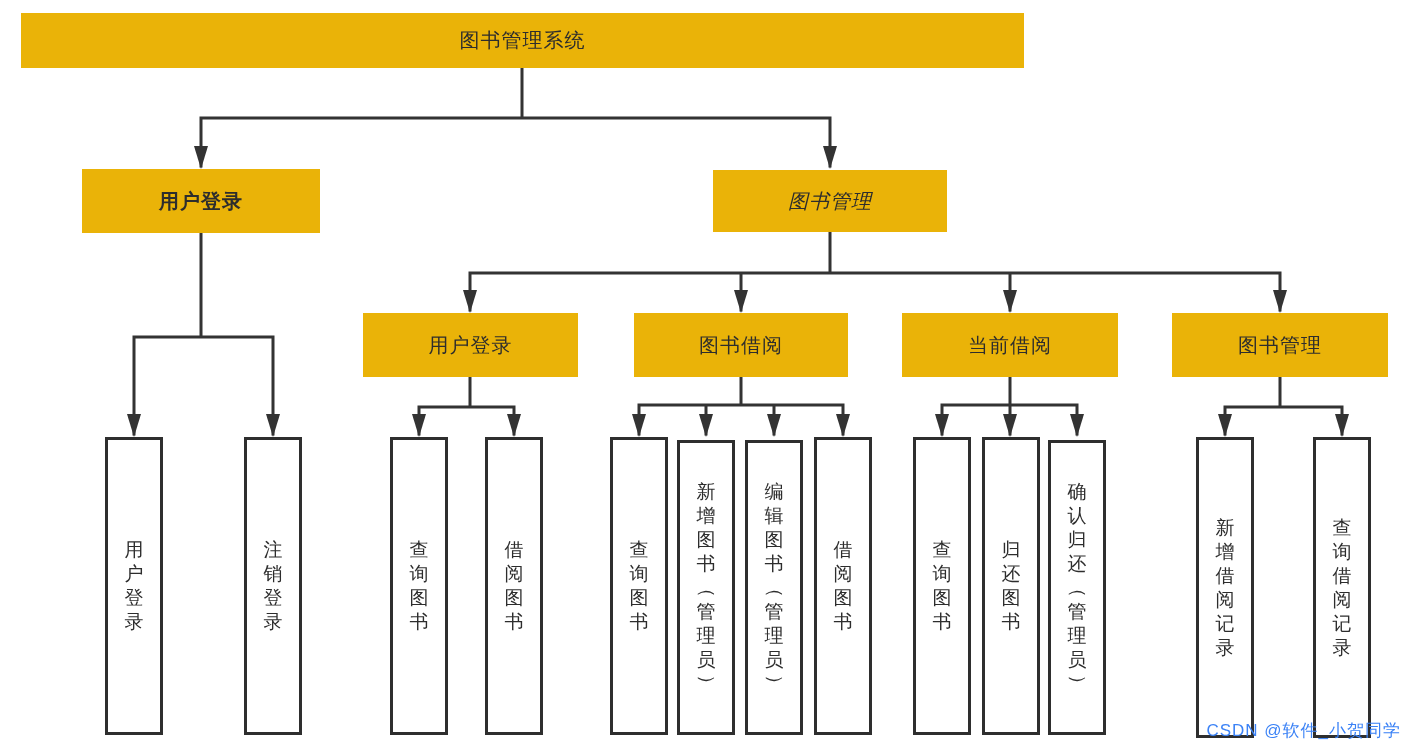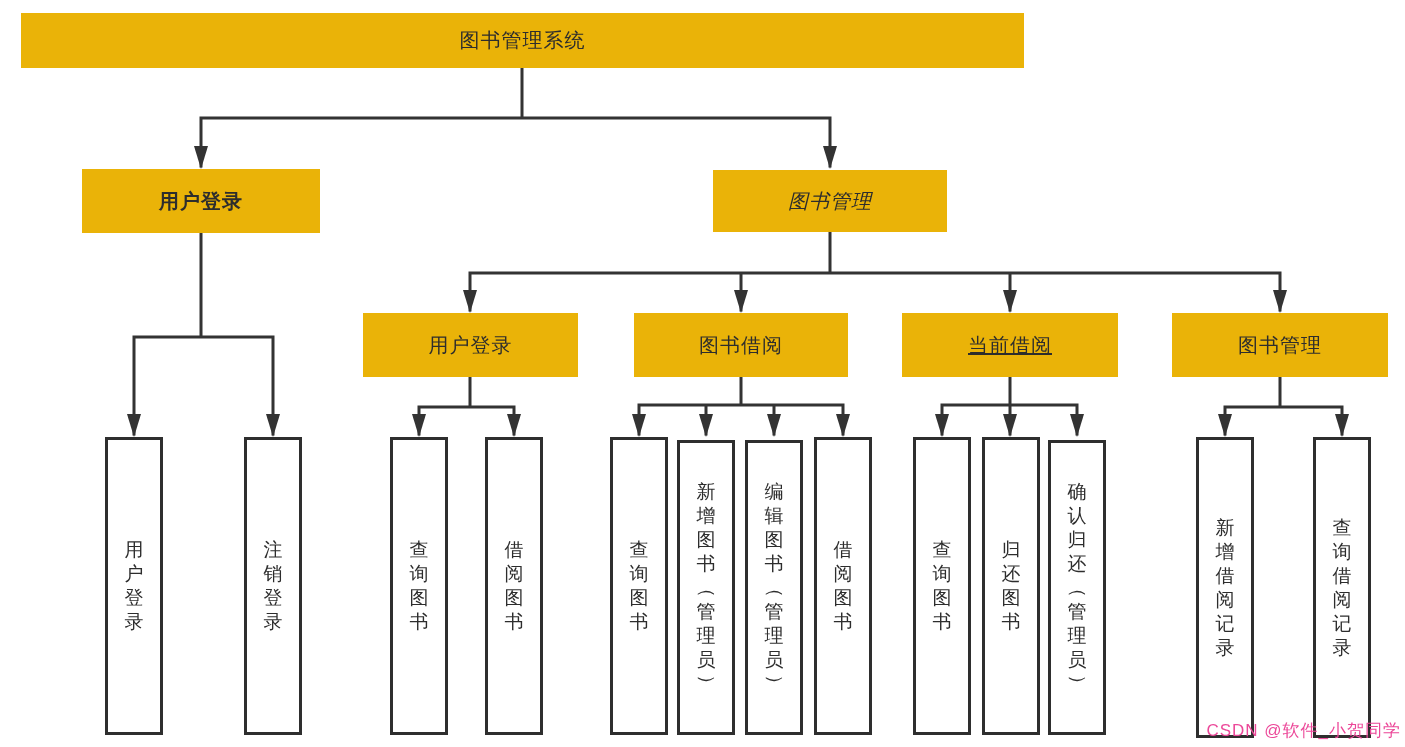--- a/index.html
+++ b/index.html
@@ -52,21 +52,21 @@
     font-size: 19px;
     line-height: 24px;
     text-align: center;
   }
   .vbox span.paren { transform: rotate(90deg); }
   .watermark {
     position: absolute;
     right: 4px;
     bottom: 5px;
     font-size: 17px;
-    color: #ec4899;
+    color: #3b82f6;
     letter-spacing: 1px;
     white-space: nowrap;
   }
 </style>
 </head>
 <body>
 
 <div class="canvas">
 
   <svg class="edges" viewBox="0 0 1405 747" xmlns="http://www.w3.org/2000/svg">
@@ -112,21 +112,21 @@
     </g>
   </svg>
 
   <div class="hbox" style="left:21px; top:13px; width:1003px; height:55px;">图书管理系统</div>
 
   <div class="hbox" style="left:82px; top:169px; width:238px; height:64px;font-weight:bold;">用户登录</div>
   <div class="hbox" style="left:713px; top:170px; width:234px; height:62px;font-style:italic;">图书管理</div>
 
   <div class="hbox" style="left:363px; top:313px; width:215px; height:64px;">用户登录</div>
   <div class="hbox" style="left:634px; top:313px; width:214px; height:64px;">图书借阅</div>
-  <div class="hbox" style="left:902px; top:313px; width:216px; height:64px;text-decoration:underline;">当前借阅</div>
+  <div class="hbox" style="left:902px; top:313px; width:216px; height:64px;">当前借阅</div>
   <div class="hbox" style="left:1172px; top:313px; width:216px; height:64px;">图书管理</div>
 
   <div class="vbox" style="left:105px; top:437px; width:58px; height:298px;">
       <span>用</span>
       <span>户</span>
       <span>登</span>
       <span>录</span>
     </div>
   <div class="vbox" style="left:244px; top:437px; width:58px; height:298px;">
       <span>注</span>

